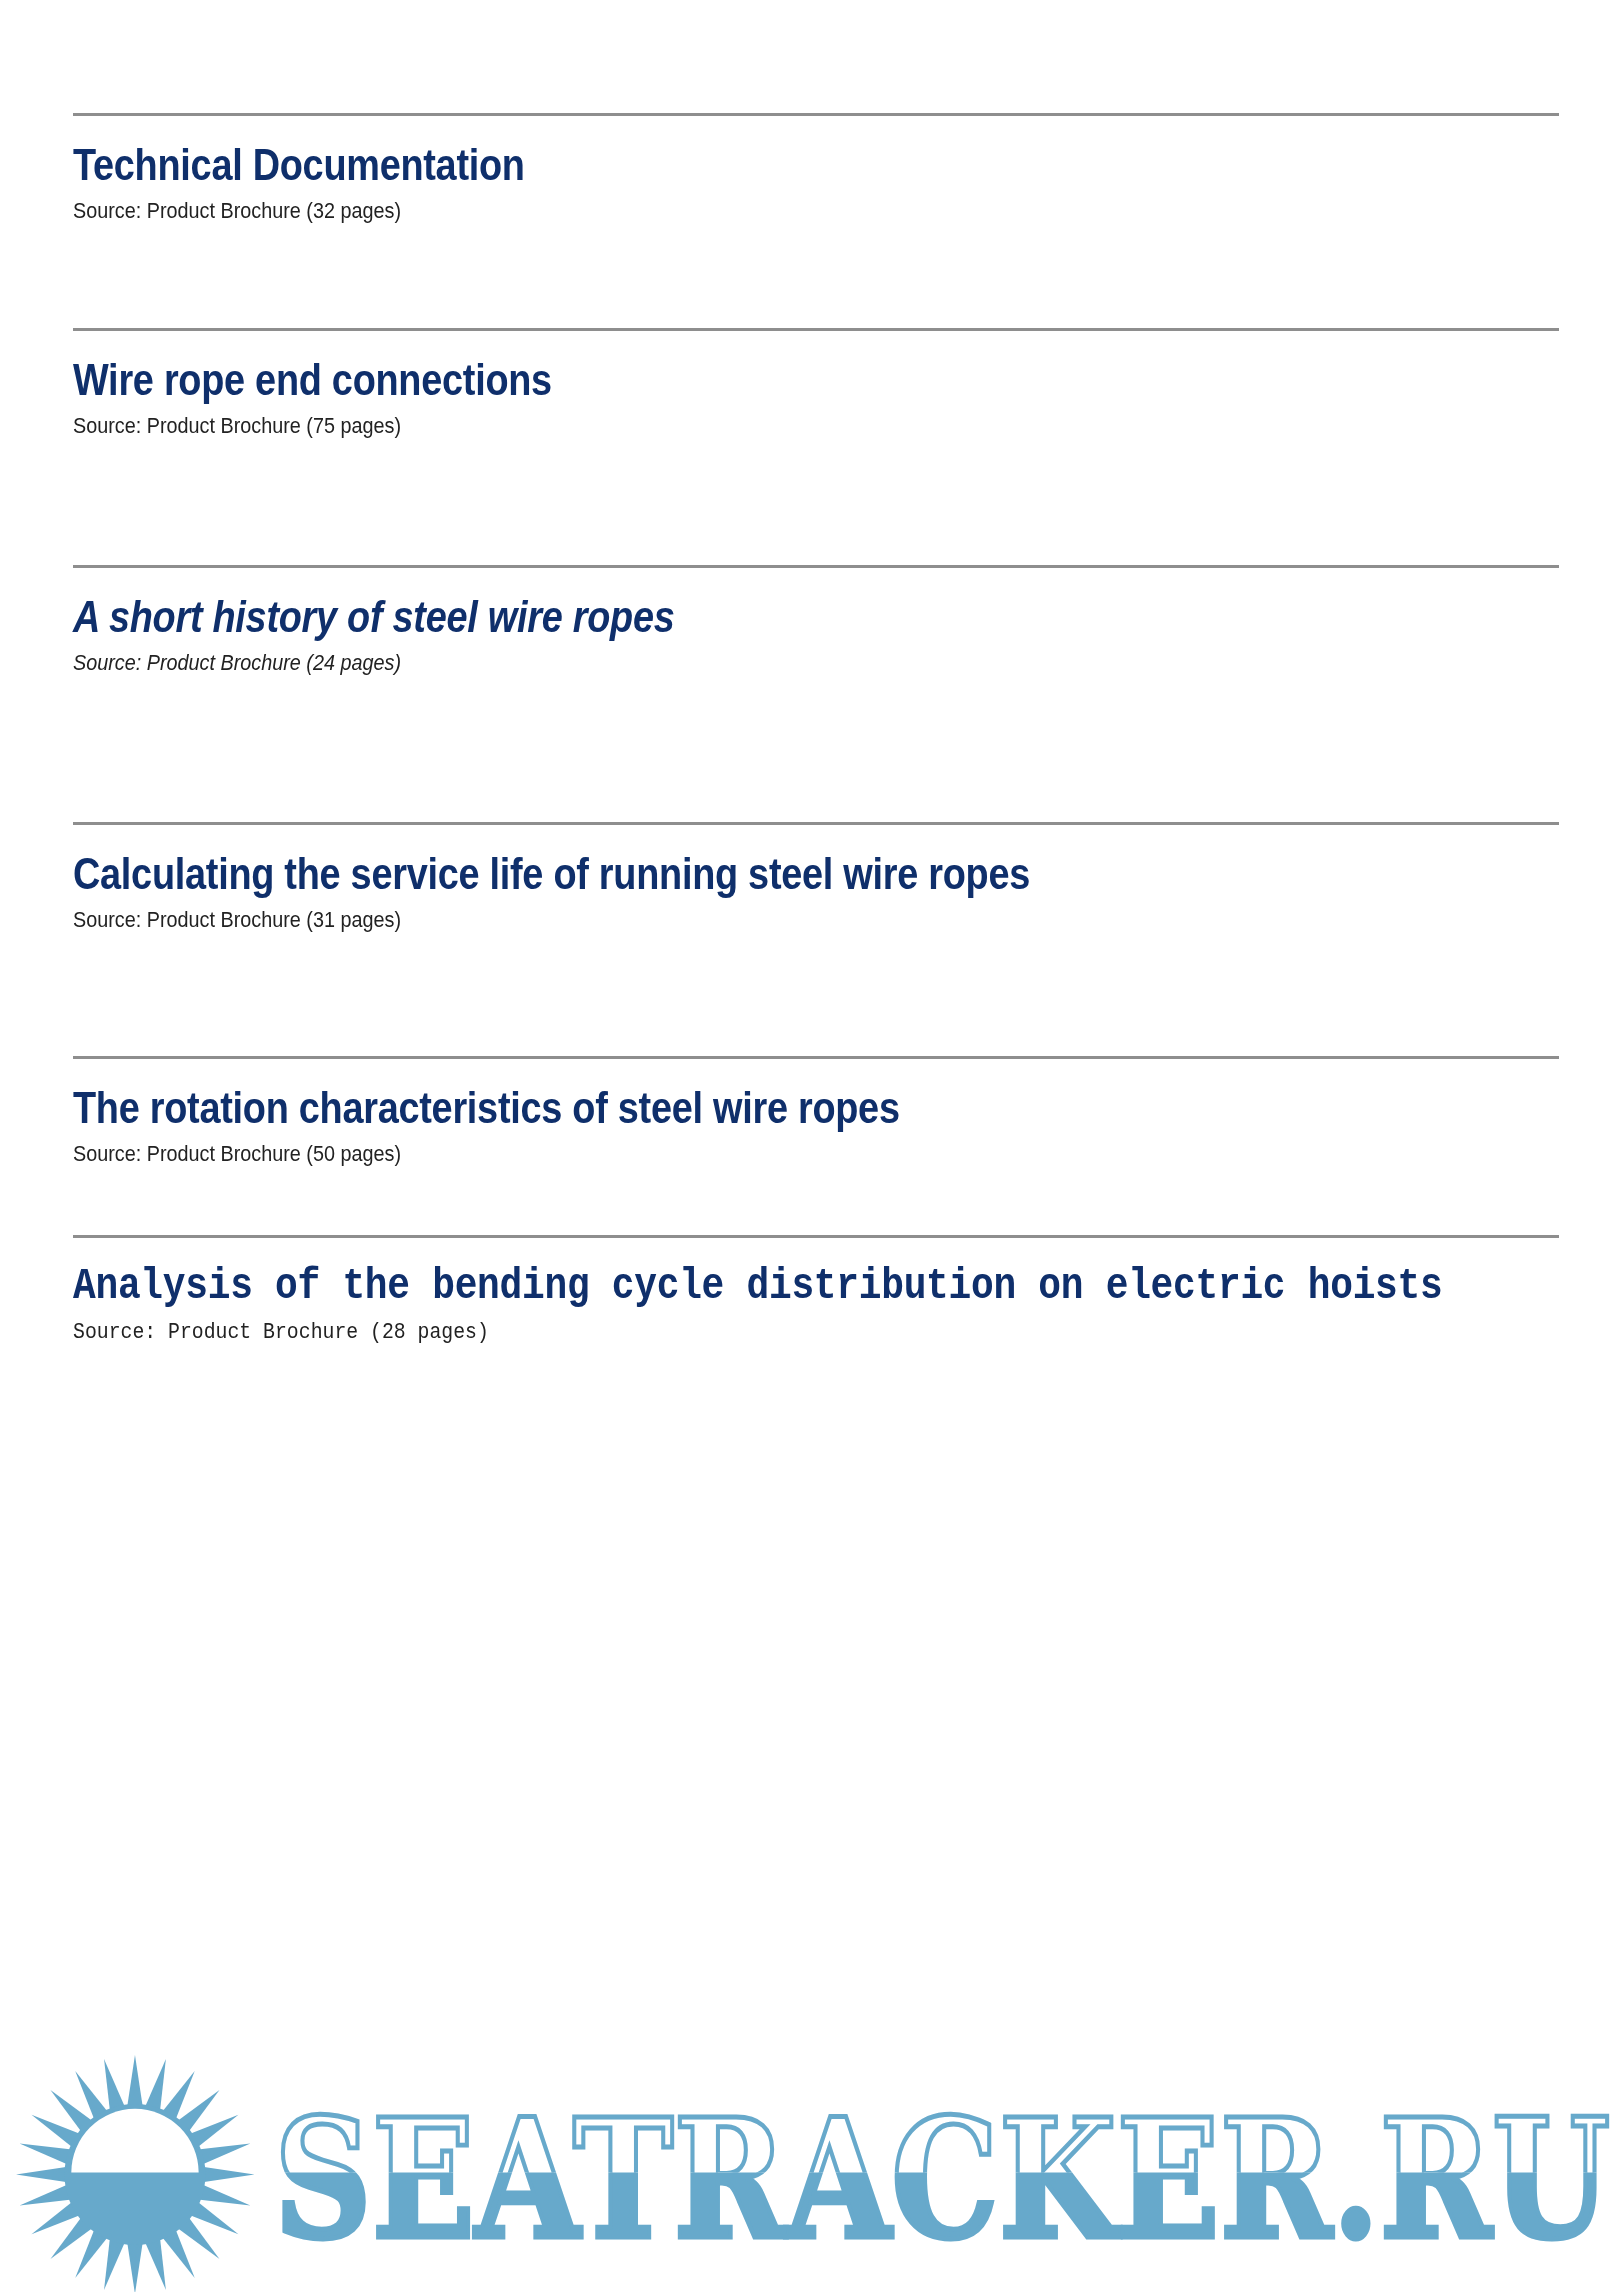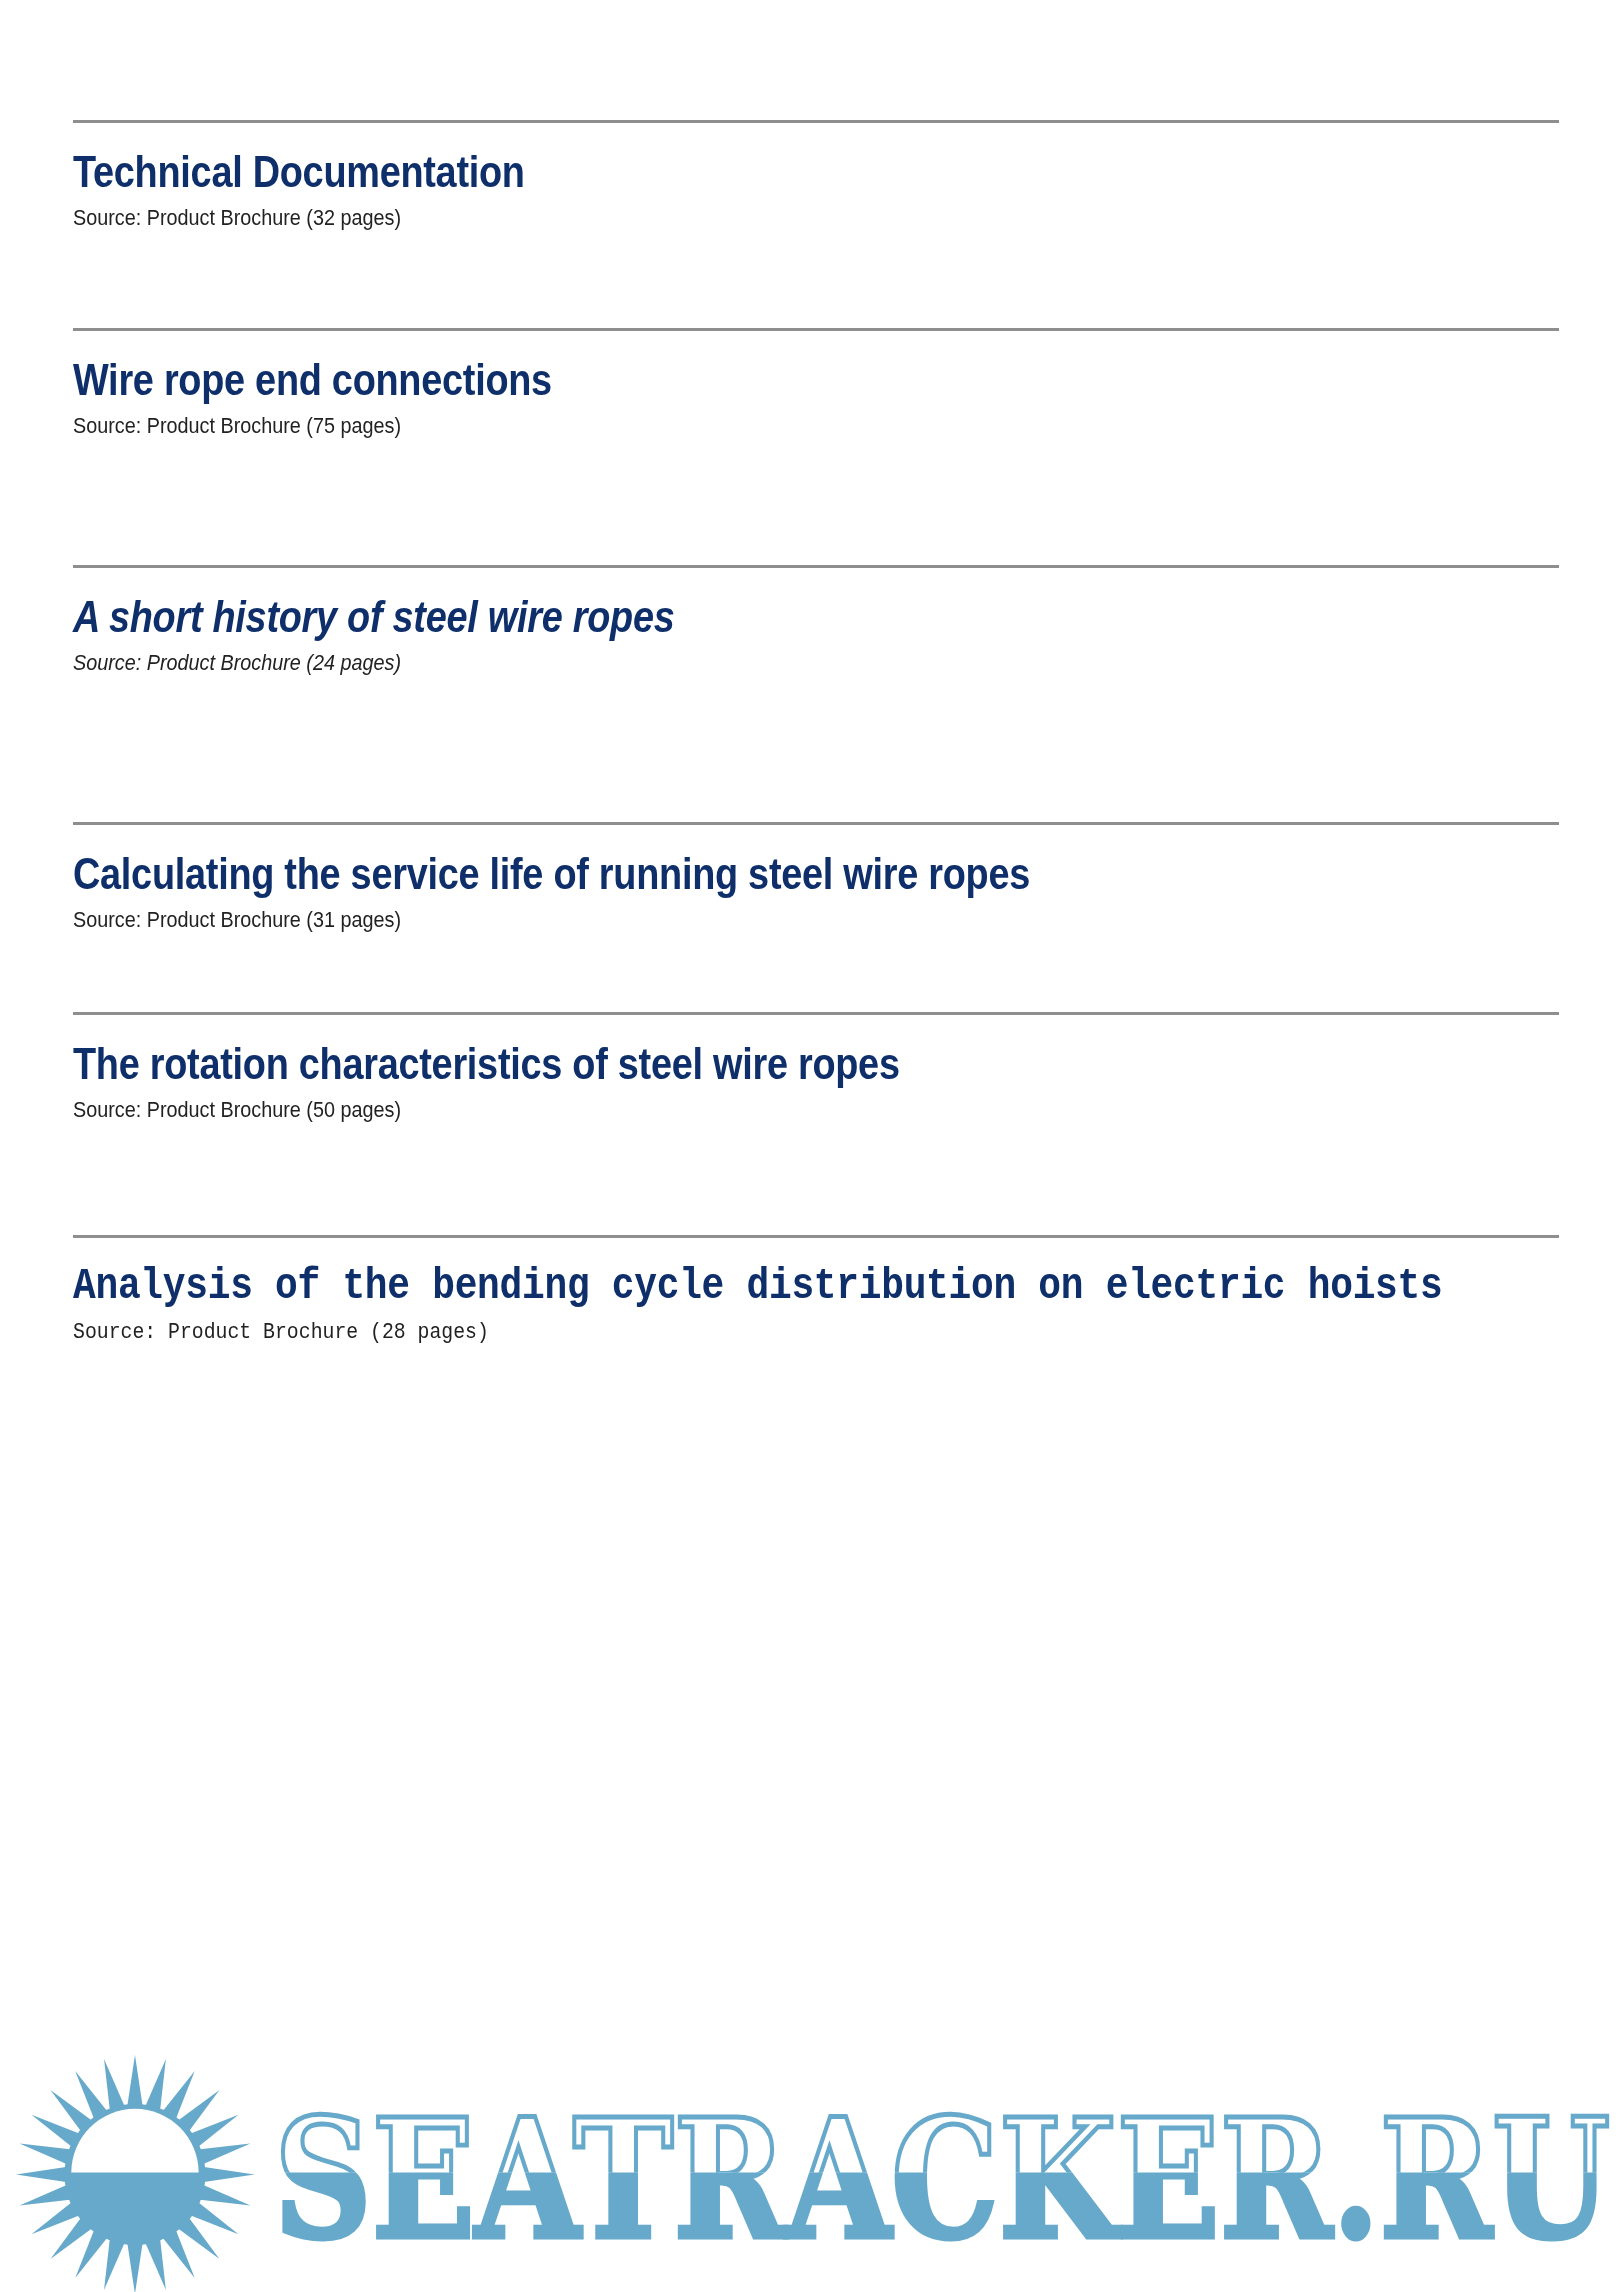--- a/index.html
+++ b/index.html
@@ -6,21 +6,21 @@
     body { width: 1621px; height: 2293px; position: relative; overflow: hidden; font-family: "Liberation Sans", sans-serif; }
     .entry { position: absolute; left: 73px; width: 1486px; }
     .rule { height: 2.9px; background: #8e8e8e; width: 100%; }
     .title { margin: 0; position: absolute; left: 0; top: 25.5px; font-size: 44px; line-height: 51px; font-weight: bold; color: #0f2f6b; white-space: nowrap; letter-spacing: -0.3px; transform: scaleX(0.86); transform-origin: left top; }
     .source { position: absolute; left: 0; top: 84px; font-size: 22.5px; line-height: 27.4px; color: #222222; white-space: nowrap; transform: scaleX(0.88); transform-origin: left top; }
     .logo { position: absolute; left: 16px; top: 2053px; width: 1621px; height: 239px; }
   </style>
 </head>
 <body>
 
-<div class="entry" style="top:120px;">
+<div class="entry" style="top:113px;">
   <div class="rule"></div>
   <h2 class="title">Technical Documentation</h2>
   <div class="source">Source: Product Brochure (32 pages)</div>
 </div>
 
 <div class="entry" style="top:328px;">
   <div class="rule"></div>
   <h2 class="title">Wire rope end connections</h2>
   <div class="source">Source: Product Brochure (75 pages)</div>
 </div>
@@ -30,21 +30,21 @@
   <h2 class="title">A short history of steel wire ropes</h2>
   <div class="source">Source: Product Brochure (24 pages)</div>
 </div>
 
 <div class="entry" style="top:822px;">
   <div class="rule"></div>
   <h2 class="title">Calculating the service life of running steel wire ropes</h2>
   <div class="source">Source: Product Brochure (31 pages)</div>
 </div>
 
-<div class="entry" style="top:1012px;">
+<div class="entry" style="top:1056px;">
   <div class="rule"></div>
   <h2 class="title">The rotation characteristics of steel wire ropes</h2>
   <div class="source">Source: Product Brochure (50 pages)</div>
 </div>
 
 <div class="entry" style="top:1235px;font-family:Liberation Mono, monospace;">
   <div class="rule"></div>
   <h2 class="title">Analysis of the bending cycle distribution on electric hoists</h2>
   <div class="source">Source: Product Brochure (28 pages)</div>
 </div>

